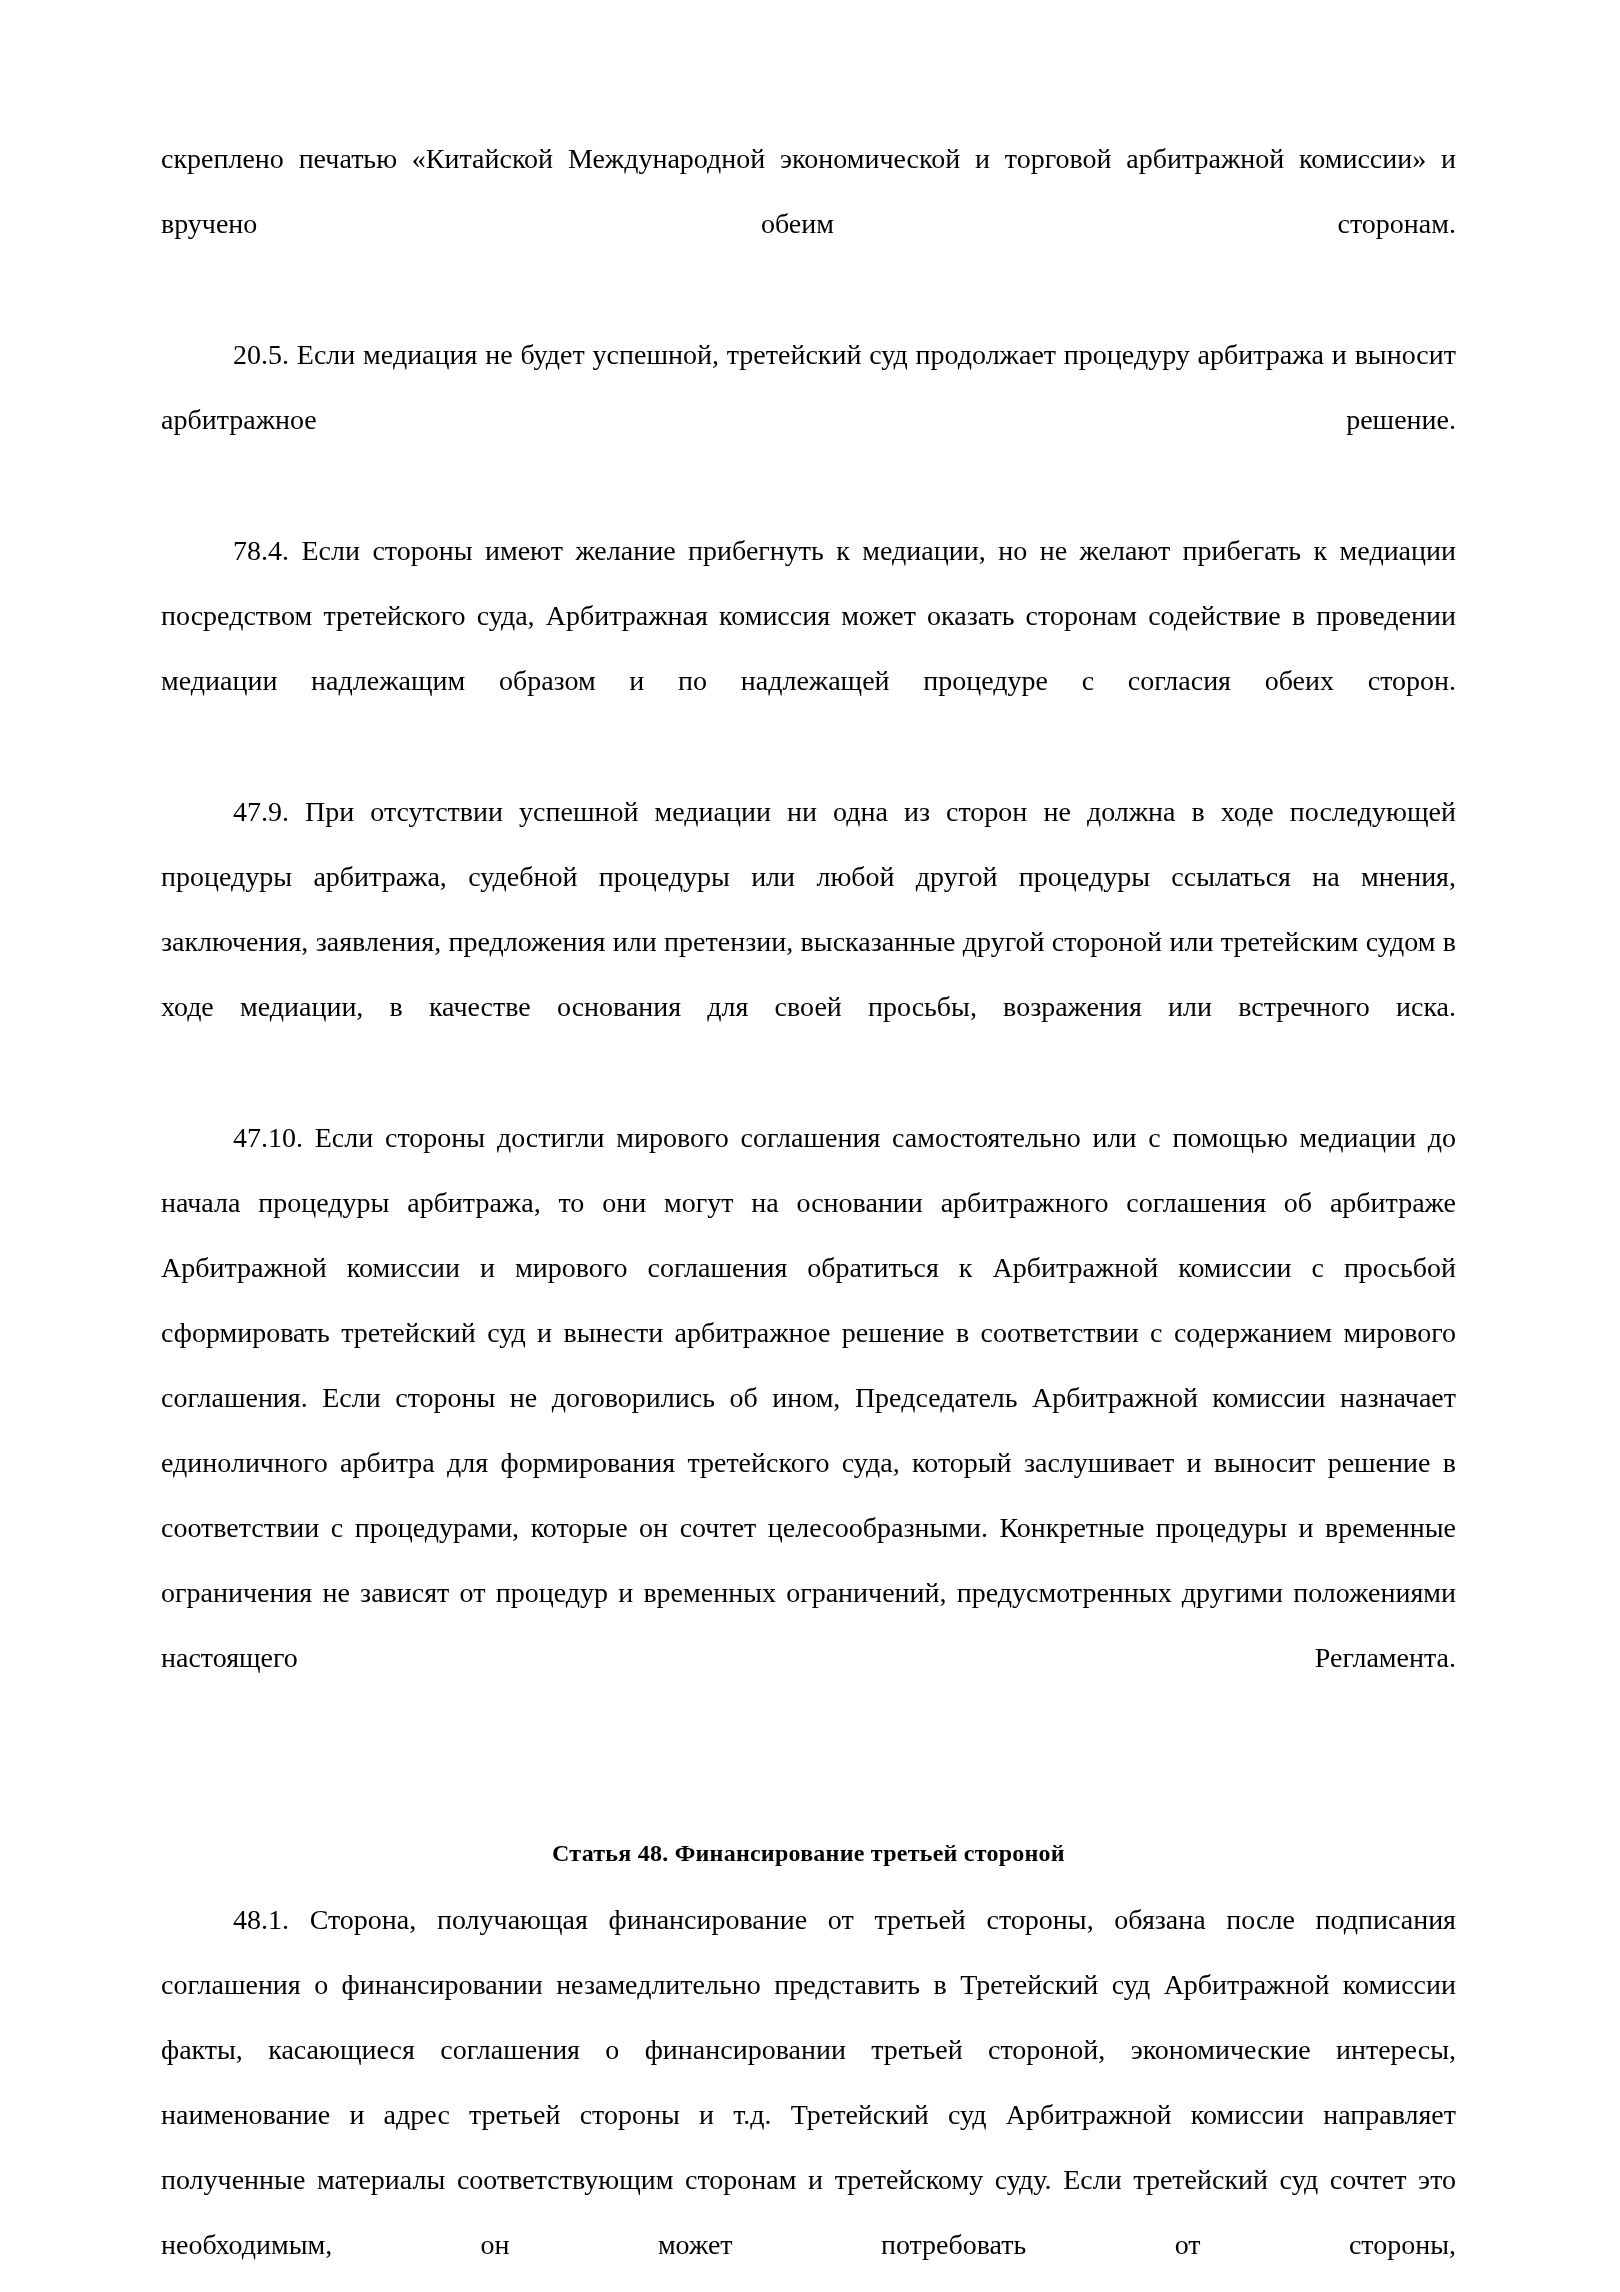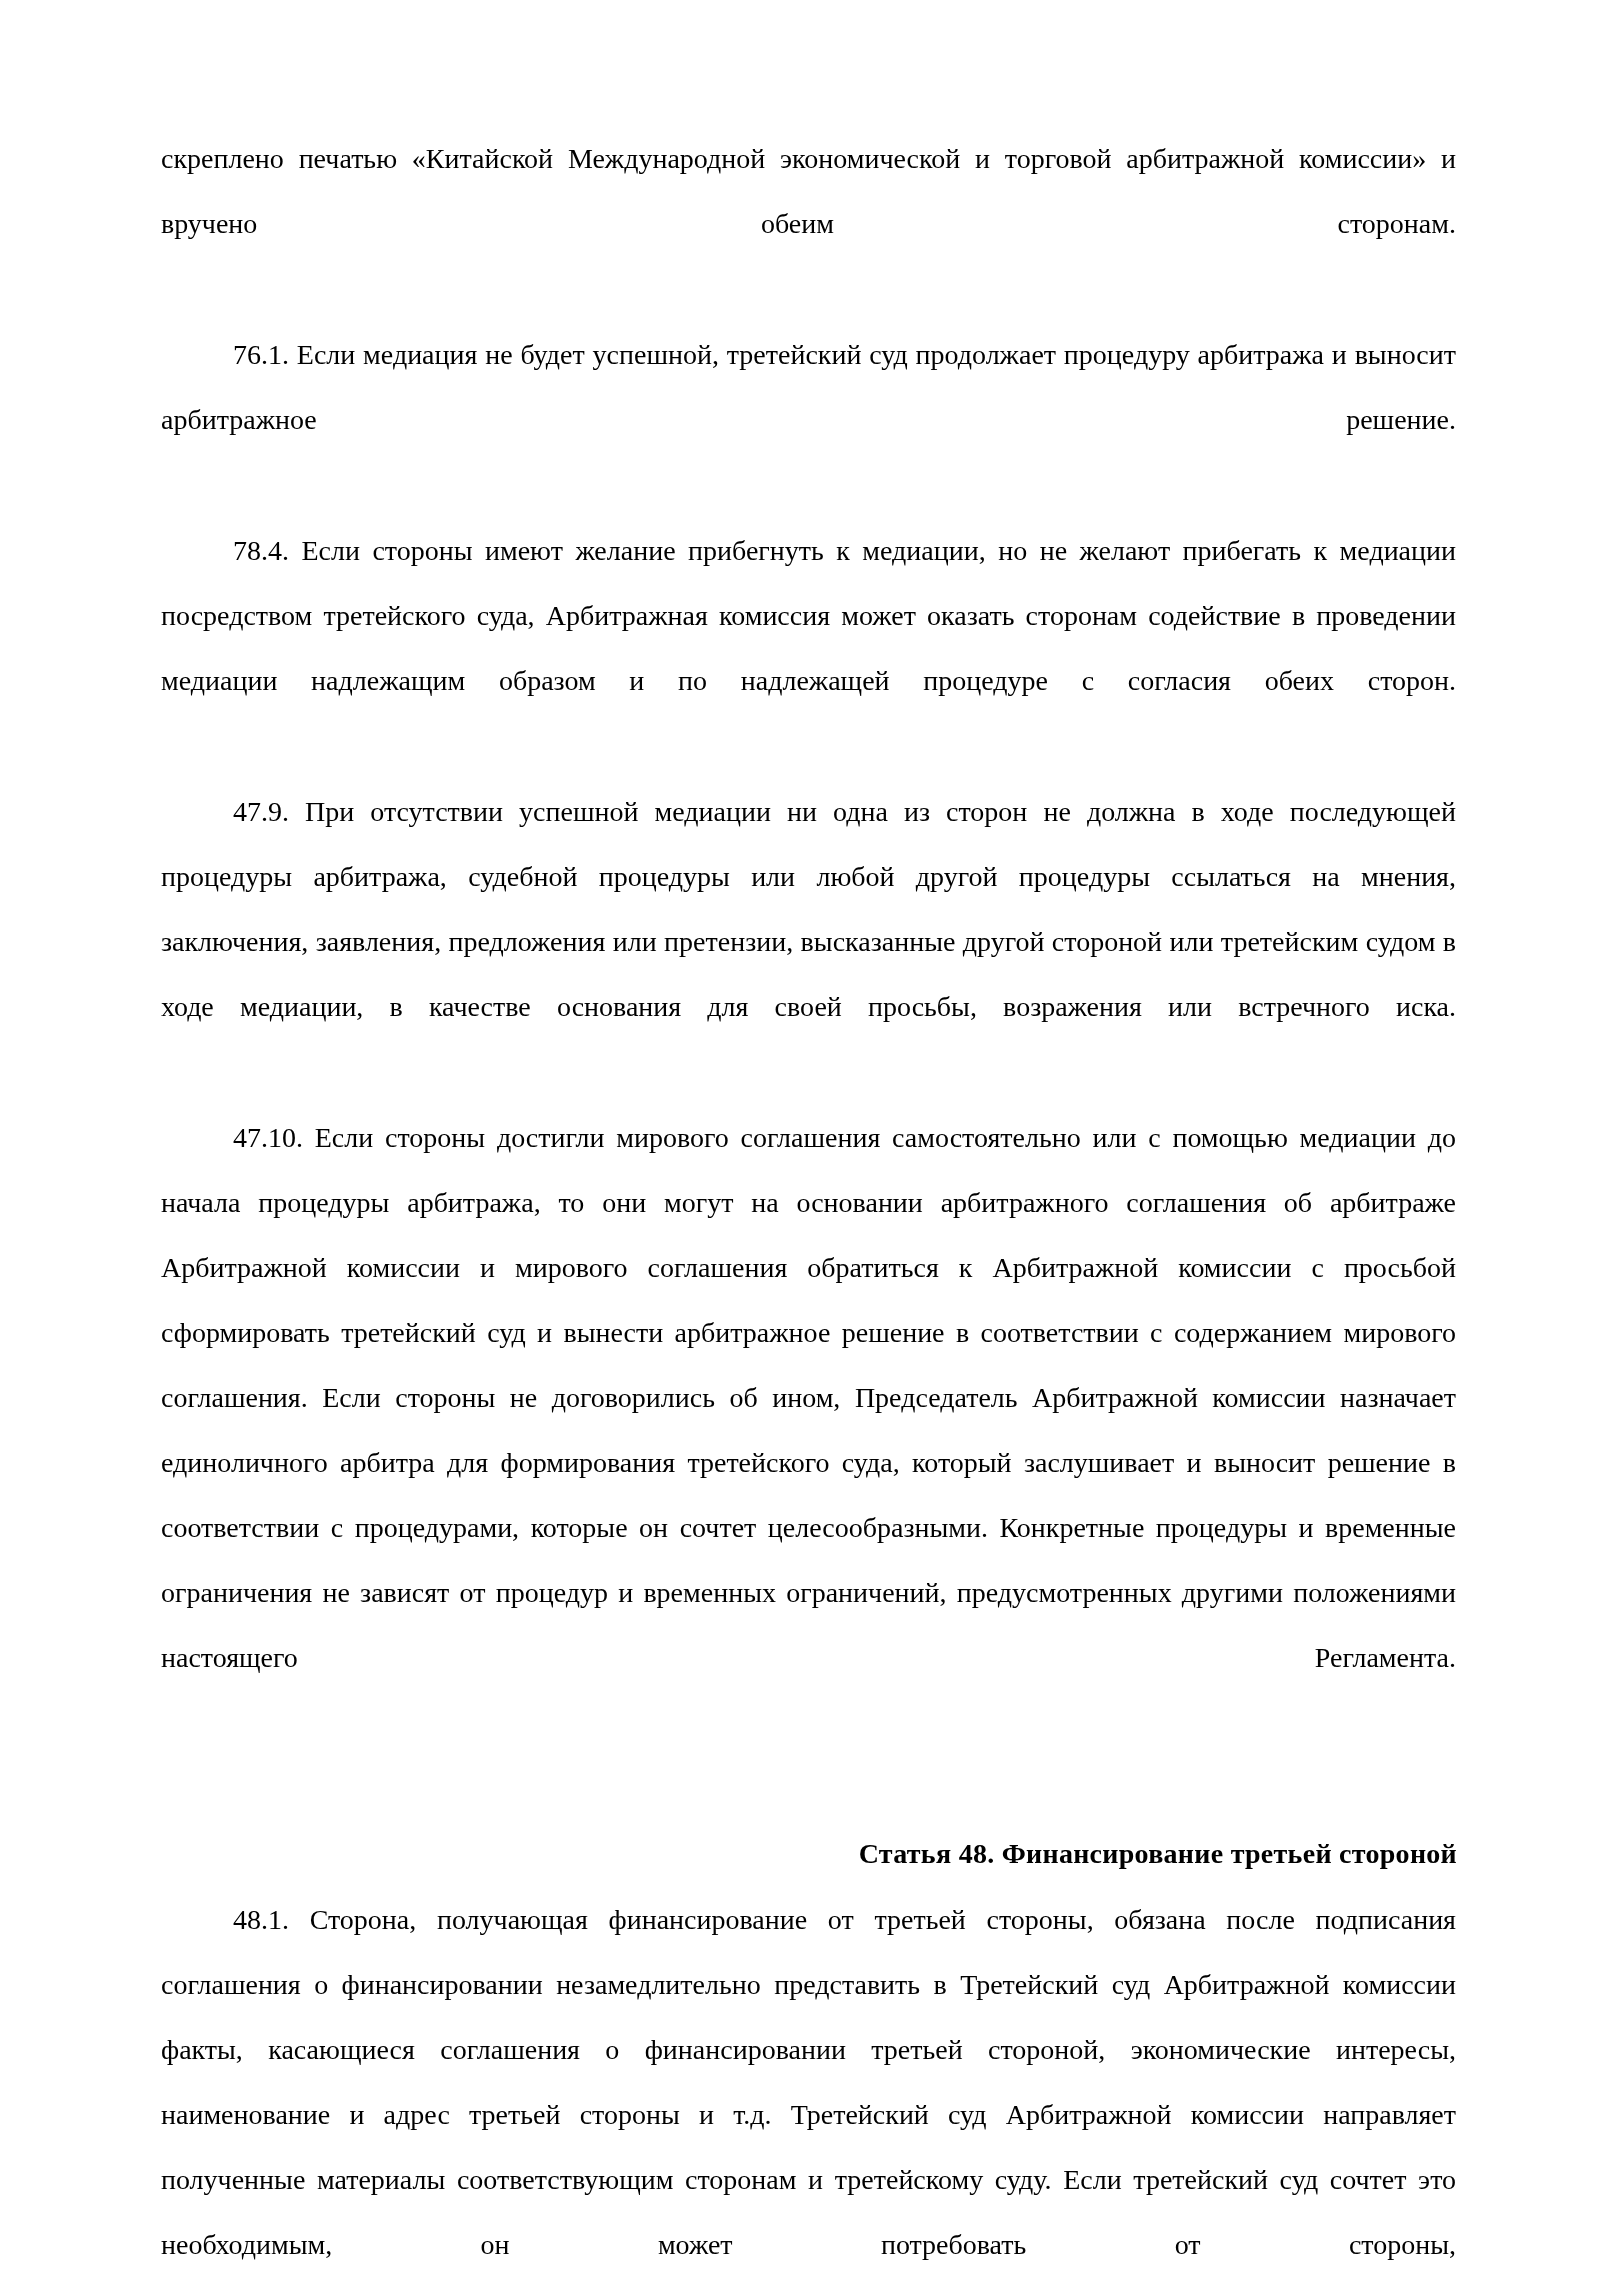--- a/index.html
+++ b/index.html
@@ -35,24 +35,24 @@
     text-justify: inter-word;
     text-indent: 0;
     hyphens: none;
     word-spacing: 0.01em;
   }
   p.para.indent {
     text-indent: 72px;
   }
   h2.heading {
     margin: 0;
-    font-size: 28px;
+    font-size: 24px;
     line-height: 65px;
     font-weight: bold;
-    text-align: right;
+    text-align: center;
     letter-spacing: 0.01em;
   }
   .spacer-heading-before {
     height: 65px;
   }
   
   .justify-block {
     text-align: justify;
   }
   .justify-block::after {
@@ -62,21 +62,21 @@
   }
 </style>
 </head>
 <body>
 
 <div class="page">
   <div class="text-column">
 
     <p class="para justify-block">скреплено печатью «Китайской Международной экономической и торговой арбитражной комиссии» и вручено обеим сторонам.</p>
 
-    <p class="para indent justify-block">76.1. Если медиация не будет успешной, третейский суд продолжает процедуру арбитража и выносит арбитражное решение.</p>
+    <p class="para indent justify-block">20.5. Если медиация не будет успешной, третейский суд продолжает процедуру арбитража и выносит арбитражное решение.</p>
 
     <p class="para indent justify-block">78.4. Если стороны имеют желание прибегнуть к медиации, но не желают прибегать к медиации посредством третейского суда, Арбитражная комиссия может оказать сторонам содействие в проведении медиации надлежащим образом и по надлежащей процедуре с согласия обеих сторон.</p>
 
     <p class="para indent justify-block">47.9. При отсутствии успешной медиации ни одна из сторон не должна в ходе последующей процедуры арбитража, судебной процедуры или любой другой процедуры ссылаться на мнения, заключения, заявления, предложения или претензии, высказанные другой стороной или третейским судом в ходе медиации, в качестве основания для своей просьбы, возражения или встречного иска.</p>
 
     <p class="para indent justify-block">47.10. Если стороны достигли мирового соглашения самостоятельно или с помощью медиации до начала процедуры арбитража, то они могут на основании арбитражного соглашения об арбитраже Арбитражной комиссии и мирового соглашения обратиться к Арбитражной комиссии с просьбой сформировать третейский суд и вынести арбитражное решение в соответствии с содержанием мирового соглашения. Если стороны не договорились об ином, Председатель Арбитражной комиссии назначает единоличного арбитра для формирования третейского суда, который заслушивает и выносит решение в соответствии с процедурами, которые он сочтет целесообразными. Конкретные процедуры и временные ограничения не зависят от процедур и временных ограничений, предусмотренных другими положениями настоящего Регламента.</p>
 
     <div class="spacer-heading-before"></div>
 
     <h2 class="heading">Статья 48. Финансирование третьей стороной</h2>

